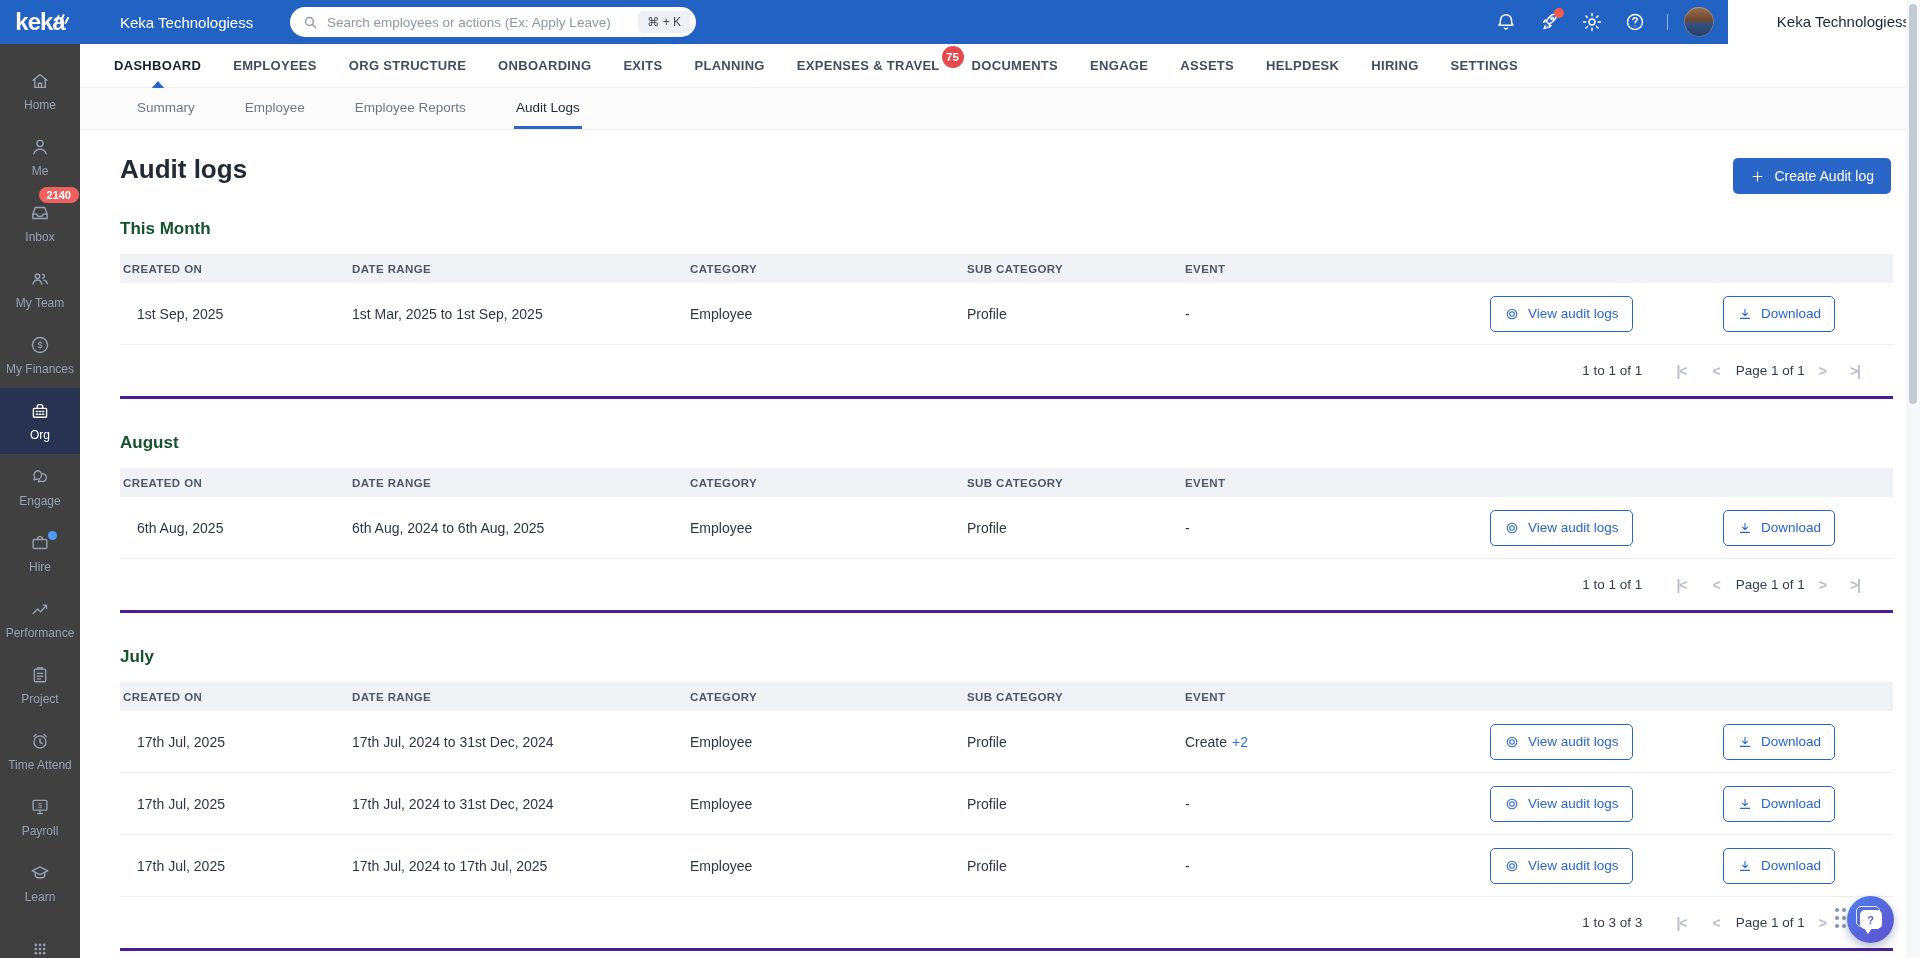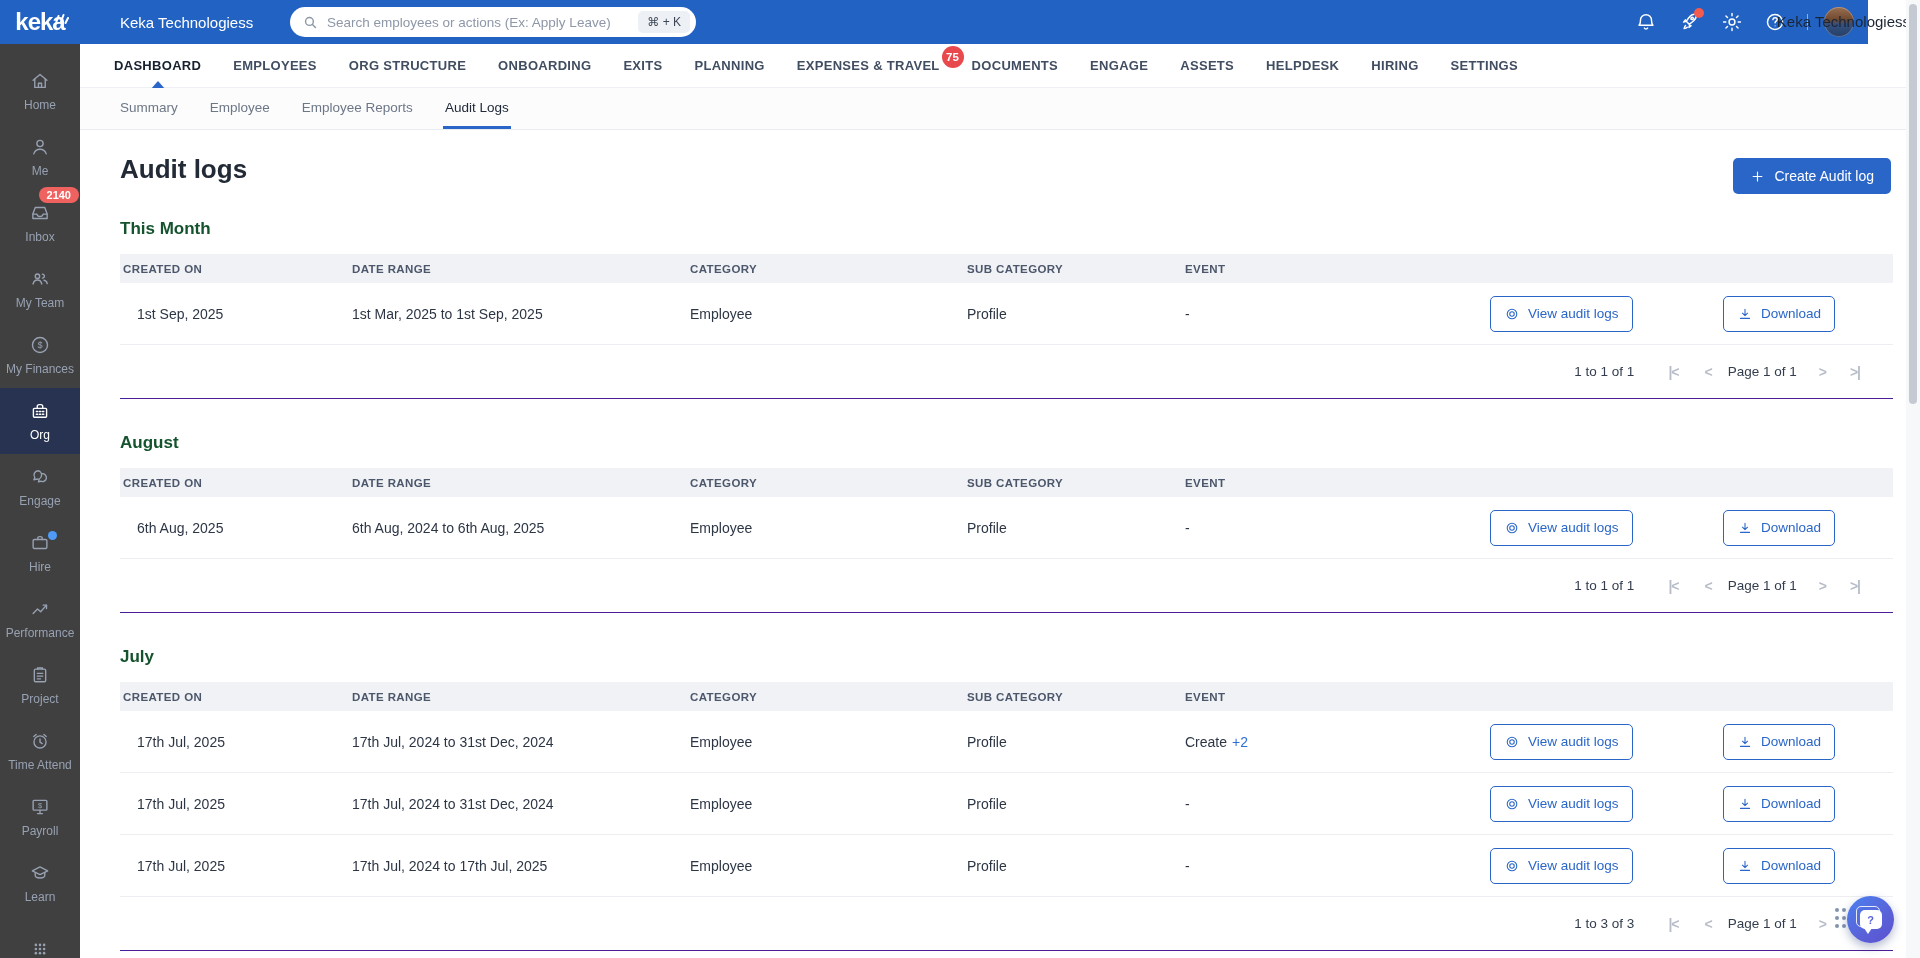--- a/index.html
+++ b/index.html
@@ -1,20 +1,20 @@
 <!DOCTYPE html>
 <html><head>
 <meta charset="utf-8">
 <style>
   *{margin:0;padding:0;box-sizing:border-box}
   html,body{width:1920px;height:958px;overflow:hidden;background:#fff;
     font-family:"Liberation Sans","DejaVu Sans",sans-serif;}
 
   
-  .topbar{position:fixed;top:0;left:0;width:1868px;height:44px;background:#2262c2;
+  .topbar{position:fixed;top:0;left:0;width:1728px;height:44px;background:#2262c2;
     display:flex;align-items:center;z-index:50}
   .logo-box{width:80px;display:flex;justify-content:center;align-items:center;position:relative;cursor:pointer}
   .logo-text{color:#fff;font-weight:bold;font-size:24px;letter-spacing:-1px}
   .logo-rays{position:absolute;top:3px;right:11px;color:#fff}
   .company-name{color:#fff;font-size:15px;margin-left:40px;white-space:nowrap}
   .search-pill{position:absolute;left:290px;top:7px;width:406px;height:30px;background:#fff;
     border-radius:16px;display:flex;align-items:center;padding:0 6px 0 12px;gap:8px}
   .search-icon{width:17px;height:17px;color:#8d97a7;flex:none}
   .search-input{border:none;outline:none;flex:1;font-size:13.5px;color:#333;background:transparent;min-width:0}
   .search-input::placeholder{color:#8d97a7}
@@ -51,21 +51,21 @@
     cursor:pointer;white-space:nowrap}
   .nav-item.active{color:#16202f;font-weight:700}
   .nav-item.active::after{content:"";position:absolute;left:50%;margin-left:-8px;top:23px;width:0;height:0;
     border-left:8px solid transparent;border-right:8px solid transparent;border-bottom:9px solid #2a66c8}
   .nav-badge{position:absolute;top:-12px;right:-24px;min-width:22px;height:22px;border-radius:11px;
     background:#e8494d;color:#fff;font-size:11.5px;display:flex;align-items:center;justify-content:center;
     font-weight:600;padding:0 4px}
 
   
   .subnav{position:fixed;top:88px;left:80px;width:1840px;height:42px;background:#fcfcfd;display:flex;
-    align-items:flex-end;gap:28px;padding-left:38px;border-bottom:1px solid #e9ebef;z-index:30}
+    align-items:flex-end;gap:46px;padding-left:55px;border-bottom:1px solid #e9ebef;z-index:30}
   .sub-item{font-size:13.5px;color:#6d7786;padding:12px 2px 11px;border-bottom:3px solid transparent;cursor:pointer}
   .sub-item.active{color:#222b39;border-bottom-color:#2a66c8}
 
   
   .main{position:absolute;top:130px;left:80px;width:1840px;height:828px;background:#fff;
     padding:0 27px 0 40px;overflow:hidden}
   .page-head{position:relative;margin-top:24px}
   .page-title{font-size:26px;font-weight:600;color:#222a36}
   .page-sub{font-size:13px;color:#6b7583;margin-top:9px}
   .create-btn{position:absolute;right:2px;top:4px;height:36px;padding:0 17px;background:#2a66c8;color:#fff;
@@ -82,26 +82,26 @@
   .trow{display:grid;grid-template-columns:232px 338px 277px 218px 305px 233px 170px;align-items:center;
     height:62px;border-bottom:1px solid #eceef2}
   .td{font-size:14px;color:#2d3645;white-space:nowrap}
   .trow .td:first-child{padding-left:17px}
   .event-link{color:#2f6fd6;margin-left:5px;text-decoration:none;cursor:pointer}
   .btn-outline{height:36px;display:inline-flex;align-items:center;gap:8px;padding:0 13px;background:#fff;
     border:1px solid #2a66c8;color:#2a66c8;border-radius:5px;font-size:13.5px;cursor:pointer;white-space:nowrap}
   .btn-ic{width:16px;height:16px}
   .btn-ic svg{width:100%;height:100%}
   .pgrow{height:54px;display:flex;align-items:center;justify-content:flex-end;padding-right:33px;
-    border-bottom:1px solid #4c1d95;font-size:13.5px;color:#333d4d}
+    border-bottom:3px solid #4c1d95;font-size:13.5px;color:#333d4d}
   .pg-range{margin-right:34px;color:#333d4d}
   .pg-btn{color:#b7bdc8;font-size:14px;font-weight:bold;letter-spacing:-1px;cursor:pointer;user-select:none}
   .pg-first{margin-right:26px}
   .pg-prev{margin-right:16px}
-  .pg-page{margin-right:22px}
+  .pg-page{margin-right:14px}
   .pg-next{margin-right:24px}
 
   
   .scrollbar{position:fixed;right:0;top:0;width:14px;height:958px;background:#f7f8f9;z-index:100}
   .scroll-thumb{position:absolute;top:4px;left:3px;width:8px;height:400px;border-radius:4px;
     background:#c5cad2;cursor:pointer}
   .chat-widget{position:fixed;left:1847px;top:896px;width:47px;height:47px;border-radius:50%;
     background:linear-gradient(140deg,#4a80ef 0%,#5a62d8 60%,#5b4fd0 100%);z-index:90;display:flex;
     align-items:center;justify-content:center;cursor:pointer;box-shadow:0 4px 10px rgba(40,60,120,.35)}
   .chat-bubble{position:relative;width:22px;height:19px;background:#fff;border-radius:5px;

